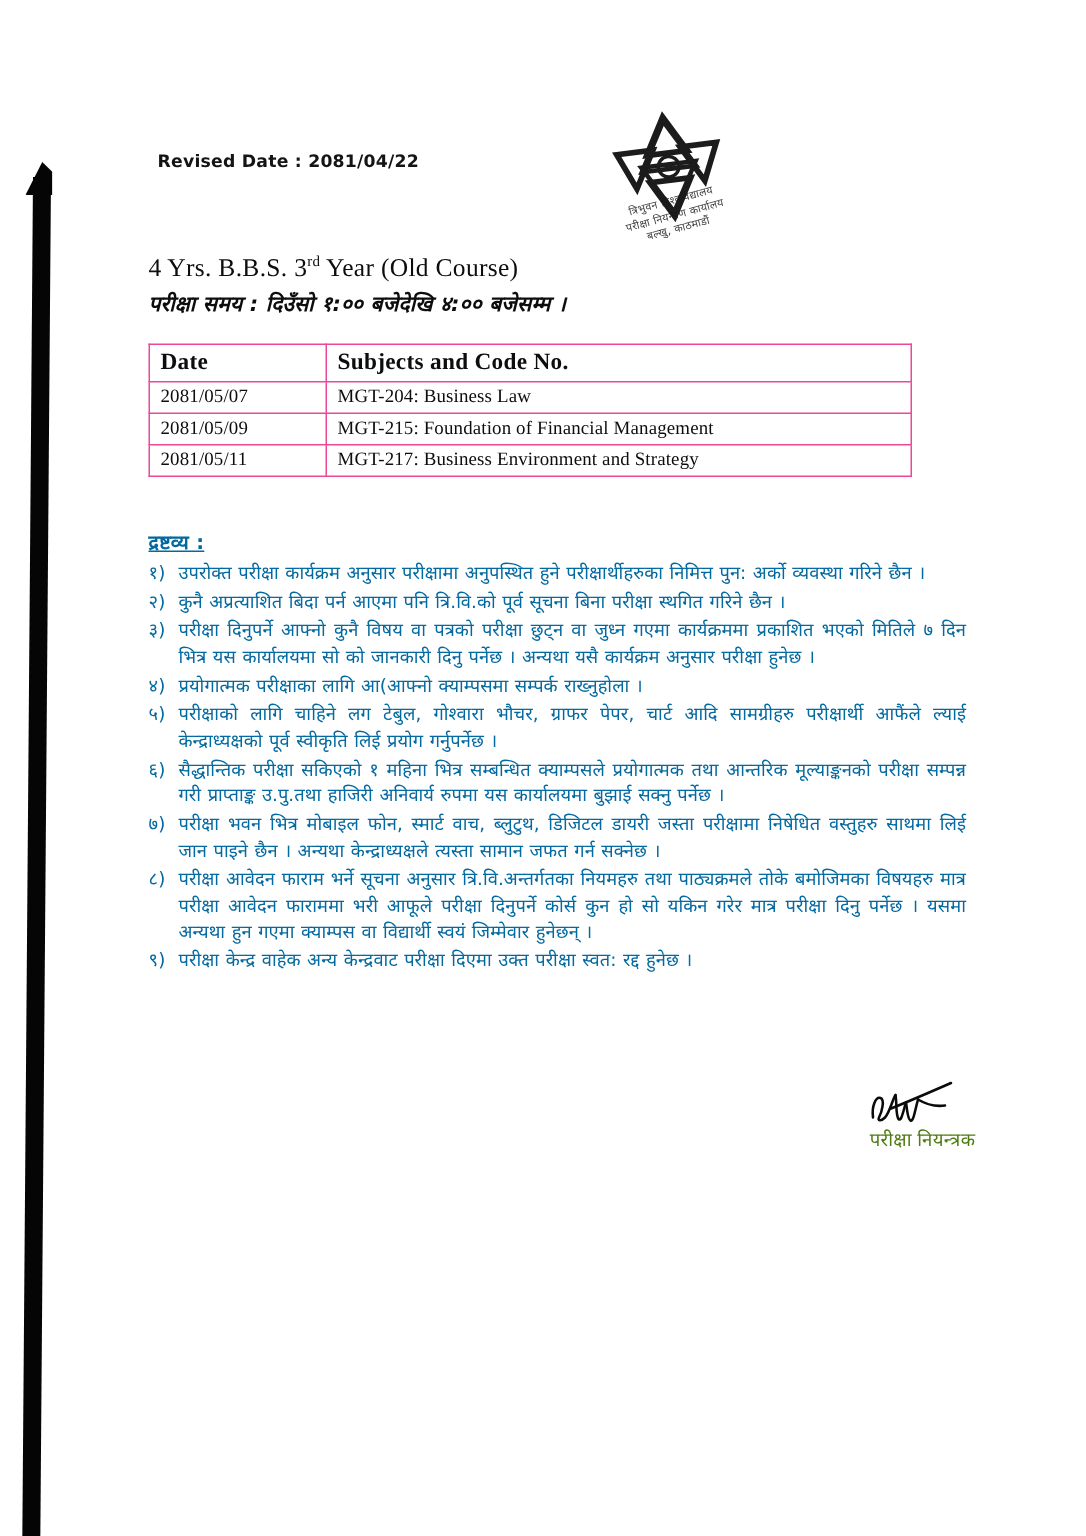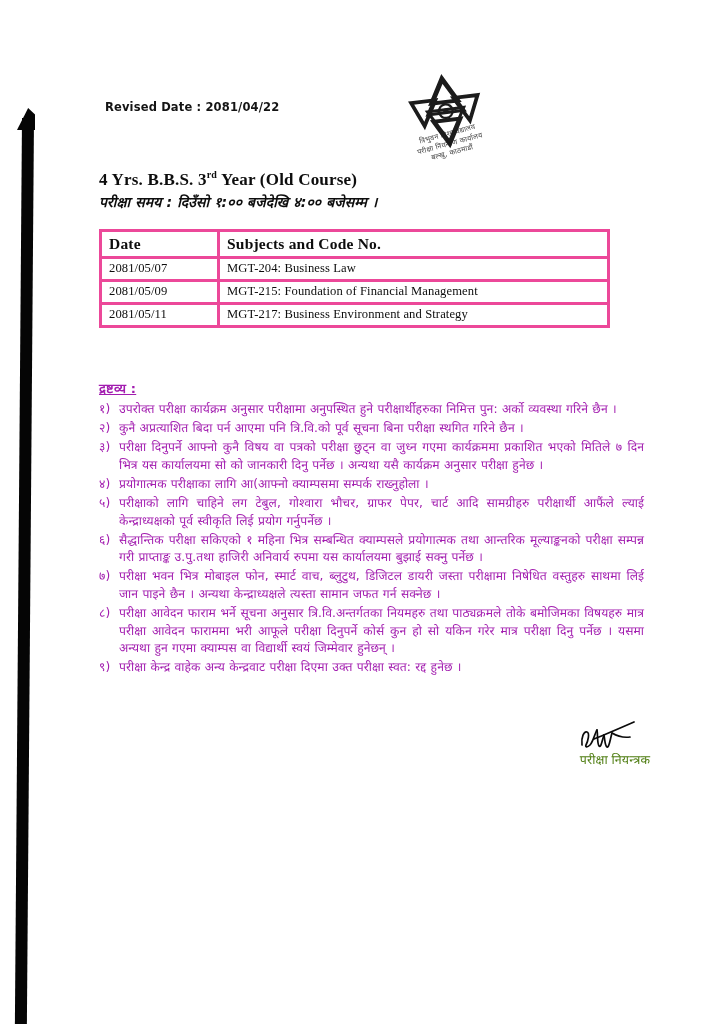--- a/index.html
+++ b/index.html
@@ -111,21 +111,21 @@
     opacity: 0.85;
   }
 
   
   .doc-title-en {
     position: absolute;
     left: 99px;
     top: 158px;
     font-family: "Liberation Serif", serif;
     font-size: 17px;
-    font-weight: bold;
+    font-weight: normal;
     letter-spacing: 0.2px;
     white-space: nowrap;
   }
   .doc-title-en sup {
     font-size: 10px;
     vertical-align: super;
   }
   .doc-title-np {
     position: absolute;
     left: 99px;
@@ -141,21 +141,21 @@
   
   #schedule-table {
     position: absolute;
     left: 99px;
     top: 218px;
     width: 508px;
     border-collapse: collapse;
     table-layout: fixed;
   }
   #schedule-table td, #schedule-table th {
-    border: 3px solid #ec4899;
+    border: 1px solid #ec4899;
     padding: 1px 0 2px 7px;
     text-align: left;
     font-family: "Liberation Serif", serif;
     vertical-align: middle;
   }
   #schedule-table thead th {
     font-size: 15.5px;
     font-weight: bold;
     height: 21px;
     letter-spacing: 0.2px;
@@ -168,22 +168,21 @@
   #schedule-table col.c-date { width: 118px; }
   #schedule-table col.c-subj { width: 390px; }
 
   
   #notes {
     position: absolute;
     left: 99px;
     top: 341px;
     width: 545px;
     font-family: "DejaVu Sans", sans-serif;
-    color: #a21caf;
-    margin-top: 27px;
+    color: #0369a1;
   }
   #notes-heading {
     font-size: 13px;
     font-weight: 700;
     text-decoration: underline;
     margin-bottom: 4px;
     letter-spacing: 0.2px;
   }
   .note-row {
     display: flex;

